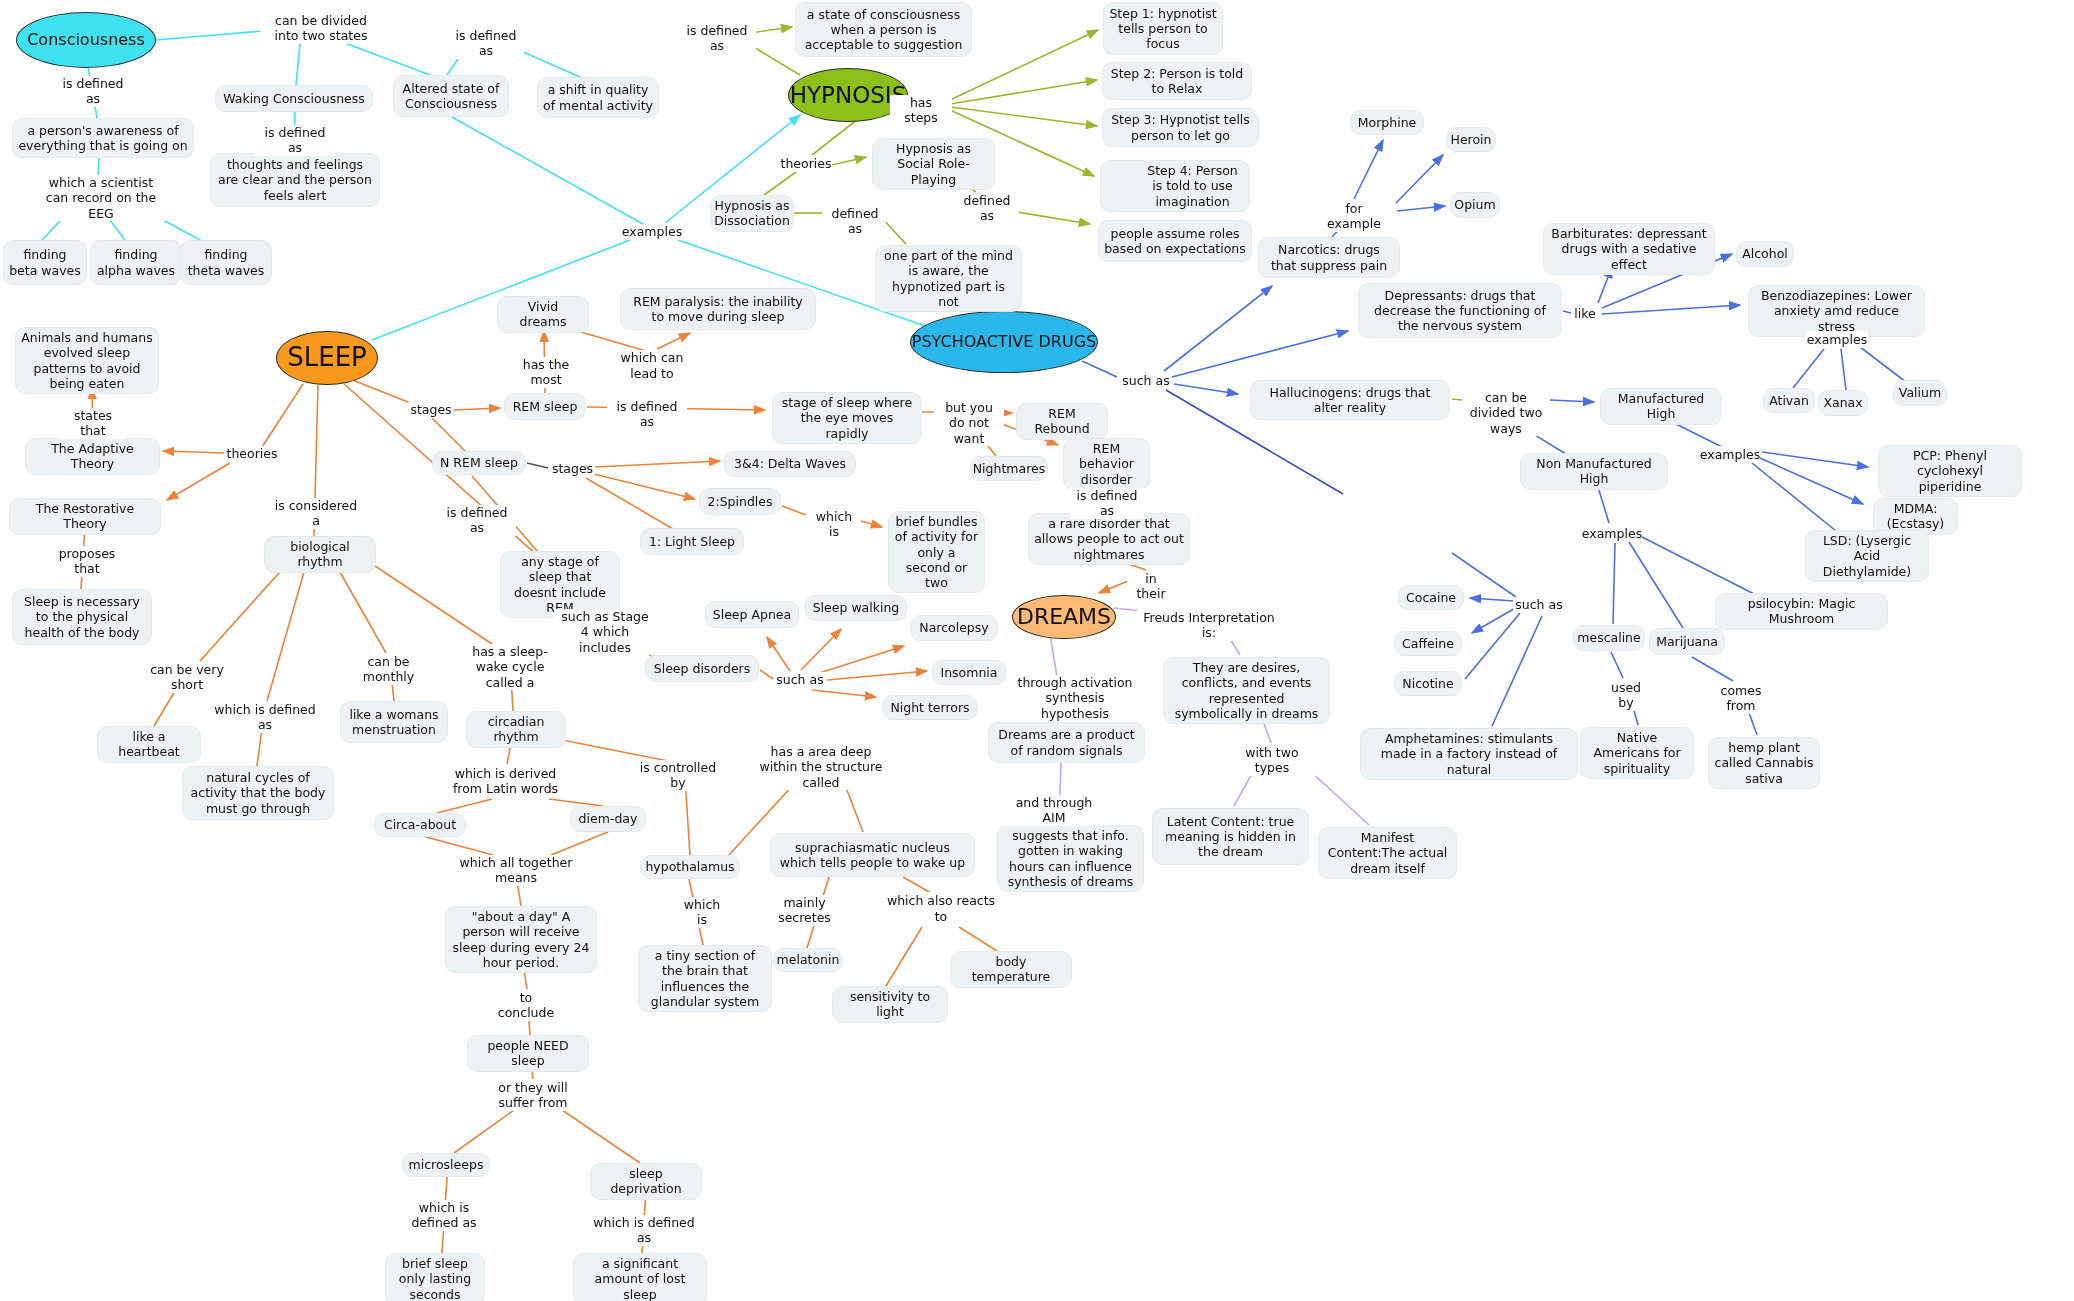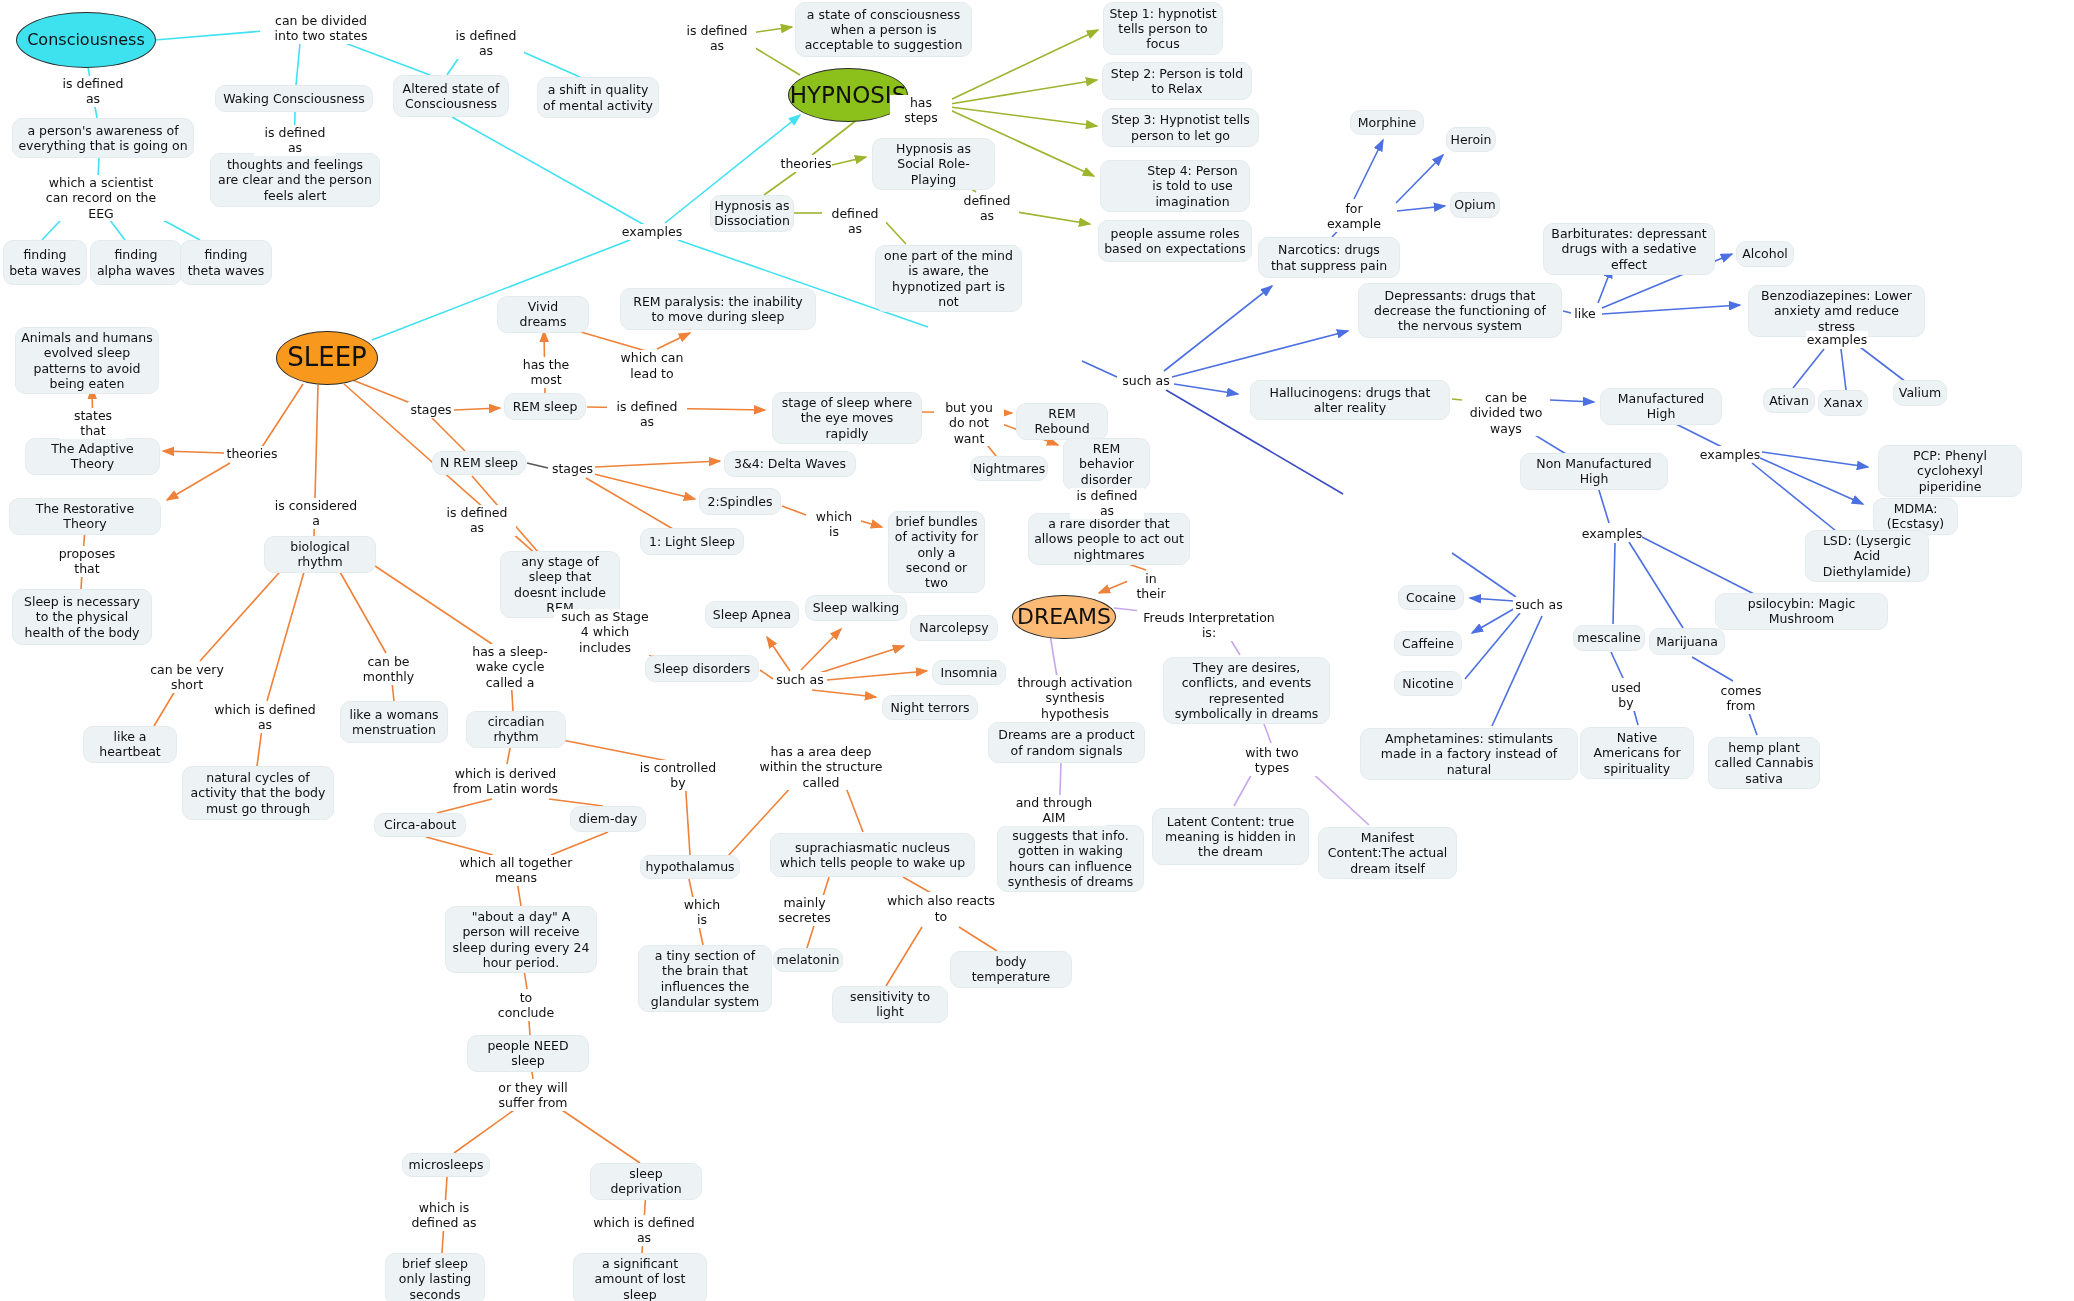--- a/index.html
+++ b/index.html
@@ -193,20 +193,21 @@
       <line x1="1517" y1="607" x2="1472" y2="633" stroke="#4c6fe1" stroke-width="1.6" marker-end="url(#arrow-blue)"></line>
       <line x1="1520" y1="613" x2="1465" y2="679" stroke="#4c6fe1" stroke-width="1.6"></line>
       <line x1="1542" y1="616" x2="1492" y2="726" stroke="#4c6fe1" stroke-width="1.6"></line>
       <line x1="1166" y1="390" x2="1343" y2="494" stroke="#3a4bc4" stroke-width="1.6"></line>
       <line x1="527" y1="463" x2="548" y2="468" stroke="#555555" stroke-width="1.6"></line>
     </svg>
 
 <div class="node e" style="left: 16px; top: 12px; width: 140px; min-height: 56px; font-size: 16px; background: rgb(62, 225, 238);">Consciousness</div>
     <div class="node e" style="left: 788px; top: 68px; width: 120px; min-height: 54px; font-size: 23px; background: rgb(140, 193, 28);">HYPNOSIS</div>
     <div class="node e" style="left: 276px; top: 331px; width: 102px; min-height: 54px; font-size: 26px; background: rgb(248, 153, 29);">SLEEP</div>
+    <div class="node e" style="left: 910px; top: 311px; width: 188px; min-height: 62px; font-size: 16px; background: rgb(40, 184, 235);">PSYCHOACTIVE DRUGS</div>
     <div class="node e" style="left: 1012px; top: 595px; width: 104px; min-height: 44px; font-size: 22px; background: #fdba74;">DREAMS</div>
     <div class="node b" style="left: 12px; top: 118px; width: 182px; min-height: 40px;">a person's awareness of everything that is going on</div>
     <div class="node b" style="left: 3px; top: 240px; width: 84px; min-height: 45px;">finding beta waves</div>
     <div class="node b" style="left: 90px; top: 240px; width: 92px; min-height: 45px;">finding alpha waves</div>
     <div class="node b" style="left: 180px; top: 240px; width: 92px; min-height: 45px;">finding theta waves</div>
     <div class="node b" style="left: 215px; top: 85px; width: 158px; min-height: 27px;">Waking Consciousness</div>
     <div class="node b" style="left: 210px; top: 153px; width: 170px; min-height: 54px;">thoughts and feelings are clear and the person feels alert</div>
     <div class="node b" style="left: 393px; top: 75px; width: 116px; min-height: 42px;">Altered state of Consciousness</div>
     <div class="node b" style="left: 537px; top: 77px; width: 122px; min-height: 41px;">a shift in quality of mental activity</div>
     <div class="node b" style="left: 795px; top: 2px; width: 177px; min-height: 55px;">a state of consciousness when a person is acceptable to suggestion</div>
@@ -242,21 +243,21 @@
     <div class="node b" style="left: 1708px; top: 737px; width: 112px; min-height: 38px;">hemp plant called Cannabis sativa</div>
     <div class="node b" style="left: 1398px; top: 585px; width: 66px; min-height: 25px;">Cocaine</div>
     <div class="node b" style="left: 1394px; top: 631px; width: 68px; min-height: 25px;">Caffeine</div>
     <div class="node b" style="left: 1394px; top: 671px; width: 68px; min-height: 25px;">Nicotine</div>
     <div class="node b" style="left: 1360px; top: 728px; width: 218px; min-height: 35px;">Amphetamines: stimulants made in a factory instead of natural</div>
     <div class="node b" style="left: 15px; top: 327px; width: 144px; min-height: 58px;">Animals and humans evolved sleep patterns to avoid being eaten</div>
     <div class="node b" style="left: 25px; top: 438px; width: 135px; min-height: 27px;">The Adaptive Theory</div>
     <div class="node b" style="left: 9px; top: 498px; width: 152px; min-height: 27px;">The Restorative Theory</div>
     <div class="node b" style="left: 12px; top: 589px; width: 140px; min-height: 56px;">Sleep is necessary to the physical health of the body</div>
     <div class="node b" style="left: 264px; top: 536px; width: 112px; min-height: 27px;">biological rhythm</div>
-    <div class="node b" style="left: 83px; top: 726px; width: 94px; min-height: 26px;">like a heartbeat</div>
+    <div class="node b" style="left: 97px; top: 726px; width: 104px; min-height: 26px;">like a heartbeat</div>
     <div class="node b" style="left: 340px; top: 701px; width: 108px; min-height: 42px;">like a womans menstruation</div>
     <div class="node b" style="left: 182px; top: 766px; width: 152px; min-height: 54px;">natural cycles of activity that the body must go through</div>
     <div class="node b" style="left: 466px; top: 711px; width: 100px; min-height: 26px;">circadian rhythm</div>
     <div class="node b" style="left: 374px; top: 813px; width: 92px; min-height: 24px;">Circa-about</div>
     <div class="node b" style="left: 570px; top: 806px; width: 76px; min-height: 26px;">diem-day</div>
     <div class="node b" style="left: 445px; top: 906px; width: 152px; min-height: 51px;">"about a day" A person will receive sleep during every 24 hour period.</div>
     <div class="node b" style="left: 467px; top: 1035px; width: 122px; min-height: 24px;">people NEED sleep</div>
     <div class="node b" style="left: 402px; top: 1153px; width: 88px; min-height: 24px;">microsleeps</div>
     <div class="node b" style="left: 590px; top: 1163px; width: 112px; min-height: 26px;">sleep deprivation</div>
     <div class="node b" style="left: 385px; top: 1253px; width: 100px; min-height: 40px;">brief sleep only lasting seconds</div>

